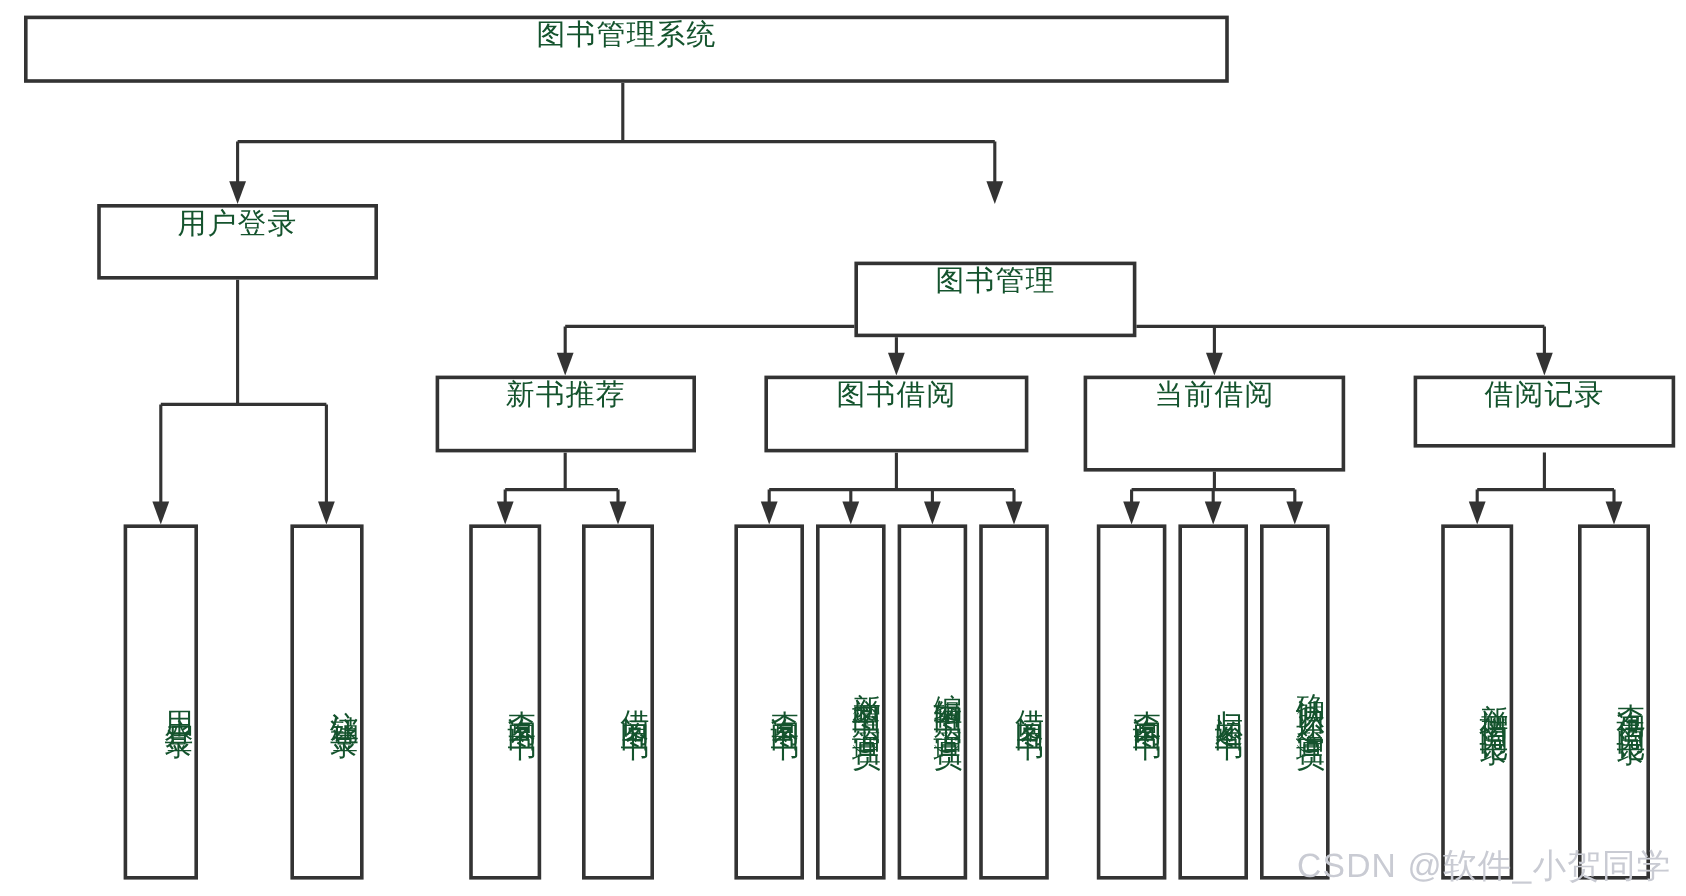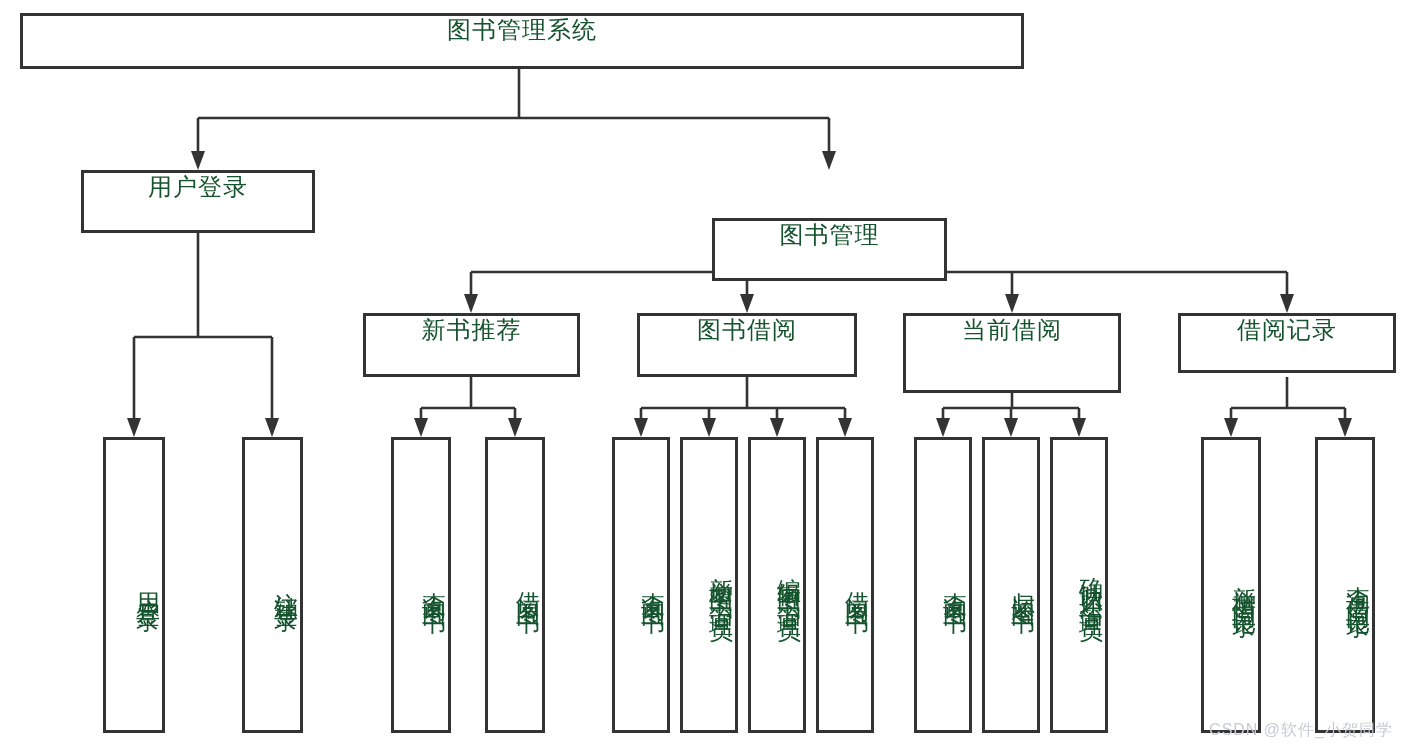--- a/index.html
+++ b/index.html
@@ -39,21 +39,21 @@
   .leaf {
     writing-mode: vertical-rl;
     text-orientation: mixed;
     letter-spacing: 6px;
     font-size: 24px;
   }
   .watermark {
     position: absolute;
     right: 12px;
     bottom: 6px;
-    font-size: 16px;
+    font-size: 28px;
     color: #c9cbd3;
     letter-spacing: 1px;
     z-index: 3;
     white-space: nowrap;
   }
 </style>
 </head>
 <body>
 
 <div class="canvas">

